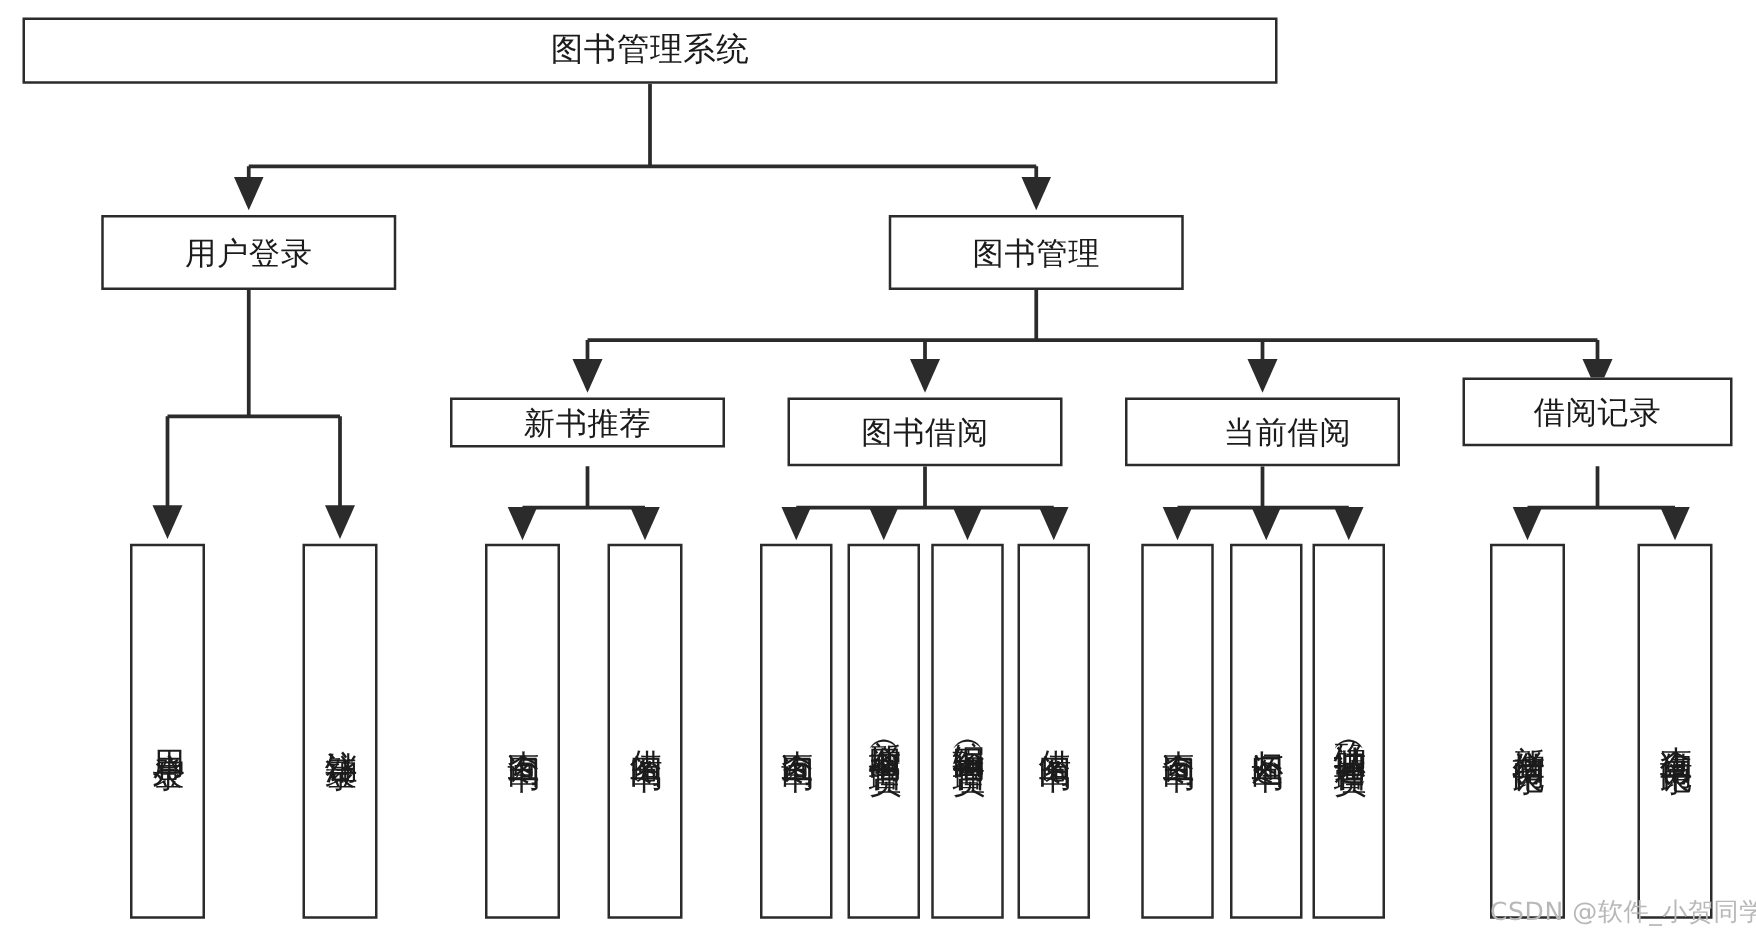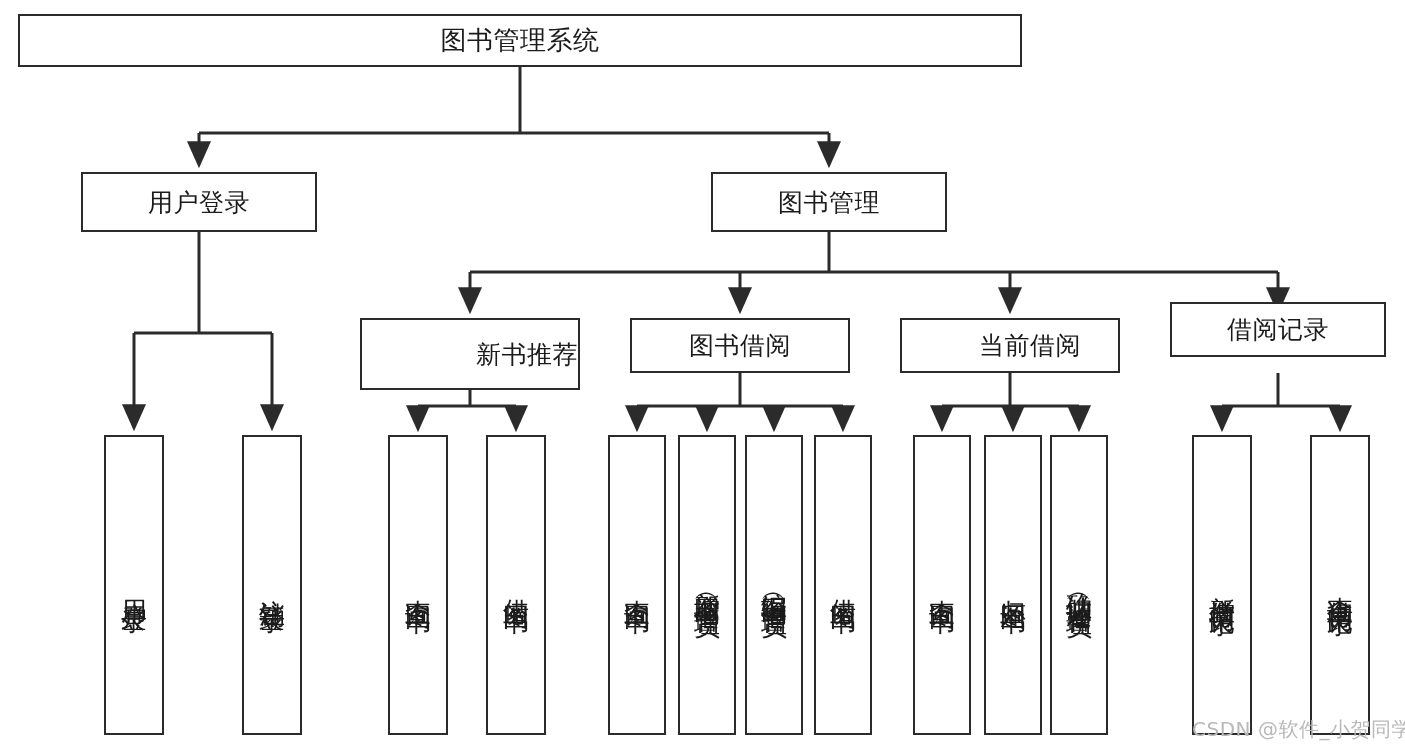--- a/index.html
+++ b/index.html
@@ -138,21 +138,21 @@
   </div>
 
   <div class="node-box node-h" style="left:81px; top:172px; width:236px; height:60px;">
     <span class="node-label">用户登录</span>
   </div>
 
   <div class="node-box node-h" style="left:711px; top:172px; width:236px; height:60px;align-items:center;">
     <span class="node-label">图书管理</span>
   </div>
 
-  <div class="node-box node-h" style="left:360px; top:318px; width:220px; height:72px;justify-content:flex-end;">
+  <div class="node-box node-h" style="left:360px; top:318px; width:220px; height:40px;">
     <span class="node-label">新书推荐</span>
   </div>
 
   <div class="node-box node-h" style="left:630px; top:318px; width:220px; height:55px;">
     <span class="node-label">图书借阅</span>
   </div>
 
   <div class="node-box node-h" style="left:900px; top:318px; width:220px; height:55px;padding-left:40px;">
     <span class="node-label">当前借阅</span>
   </div>

